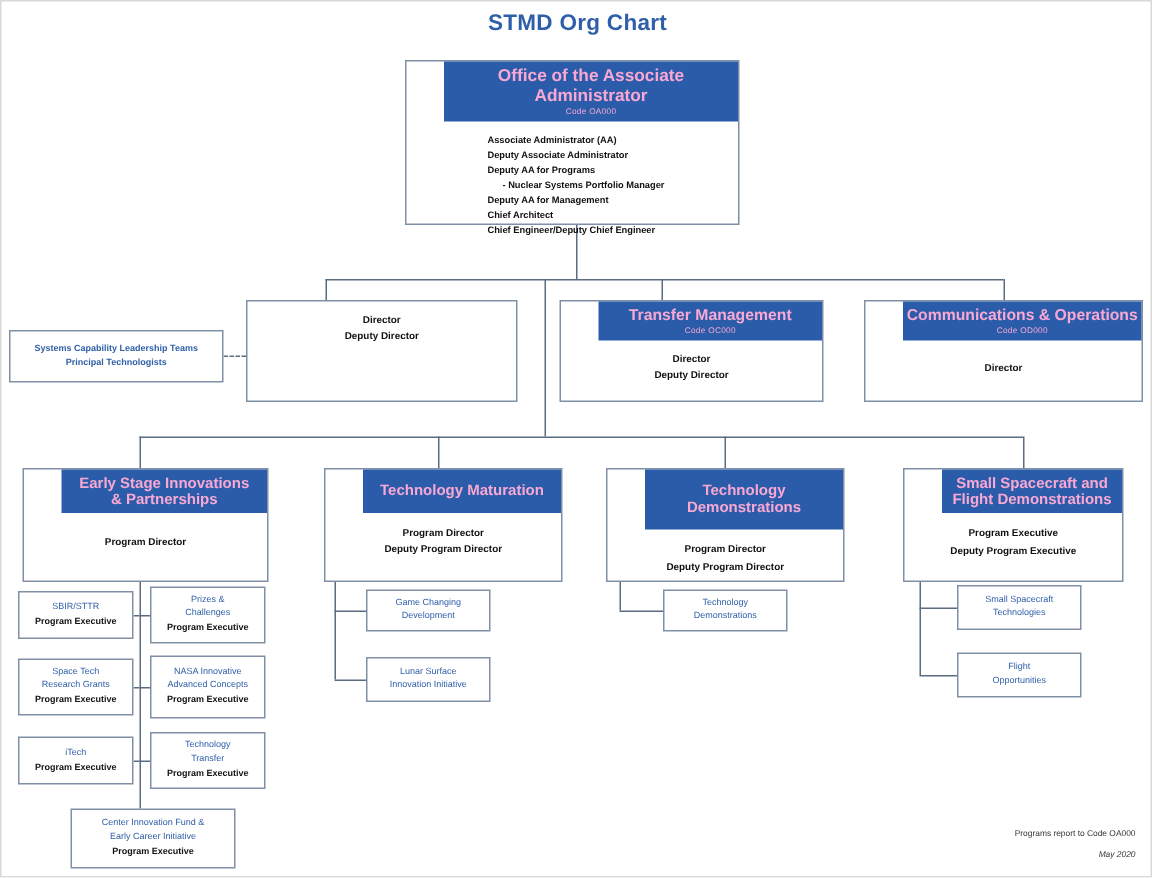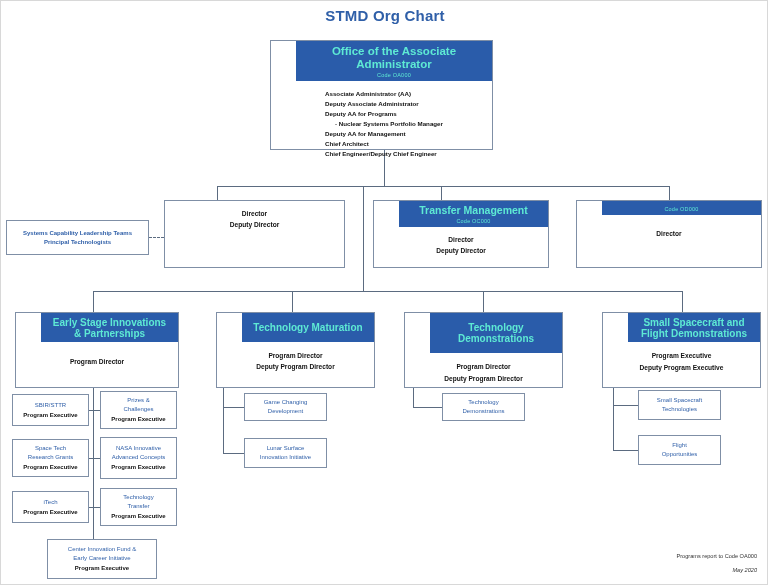--- a/index.html
+++ b/index.html
@@ -32,21 +32,21 @@
   }
   
   .node {
     position: absolute;
     background: #ffffff;
     border: 1px solid #7f8fa6;
     z-index: 5;
   }
   .node .hdr {
     background: #2a5caa;
-    color: #5eead4;
+    color: #f9a8d4;
     text-align: center;
     padding: 4px 2px 3px 2px;
     line-height: 1.12;
     margin-left: 25px;
   }
   .node .hdr .hdr-title {
     display: block;
     font-weight: bold;
   }
   .node .hdr .hdr-code {
@@ -86,21 +86,21 @@
     color: #2f5fa8; line-height: 1.45;
   }
 
   
   .row3 { height: 76px; }
   .row3 .hdr .hdr-title { font-size: 10px; }
   .row3 .body { font-size: 6.6px; padding-top: 8px; line-height: 1.7; }
   #node-esip { left: 14px;  top: 311px; width: 164px; }
   #node-tm   { left: 215px; top: 311px; width: 159px; }
   #node-td   { left: 403px; top: 311px; width: 159px; }
-  #node-ssfo { left: 601px; top: 311px; width: 159px; }
+  #node-ssfo { left: 601px; top: 311px; width: 147px; }
 
   
   .leaf {
     position: absolute;
     background: #ffffff;
     border: 1px solid #7f8fa6;
     text-align: center;
     color: #2f5fa8;
     font-size: 6px;
     line-height: 1.45;
@@ -195,20 +195,21 @@
       <span class="hdr-code">Code OC000</span>
     </div>
     <div class="body">
       <span class="line">Director</span>
       <span class="line">Deputy Director</span>
     </div>
   </div>
 
   <div class="node row2" id="node-co">
     <div class="hdr">
+      <span class="hdr-title">Communications &amp; Operations</span>
       <span class="hdr-code">Code OD000</span>
     </div>
     <div class="body" style="padding-top:13px;">
       <span class="line">Director</span>
     </div>
   </div>
 
   <div class="node row3" id="node-esip">
     <div class="hdr">
       <span class="hdr-title">Early Stage Innovations</span>

